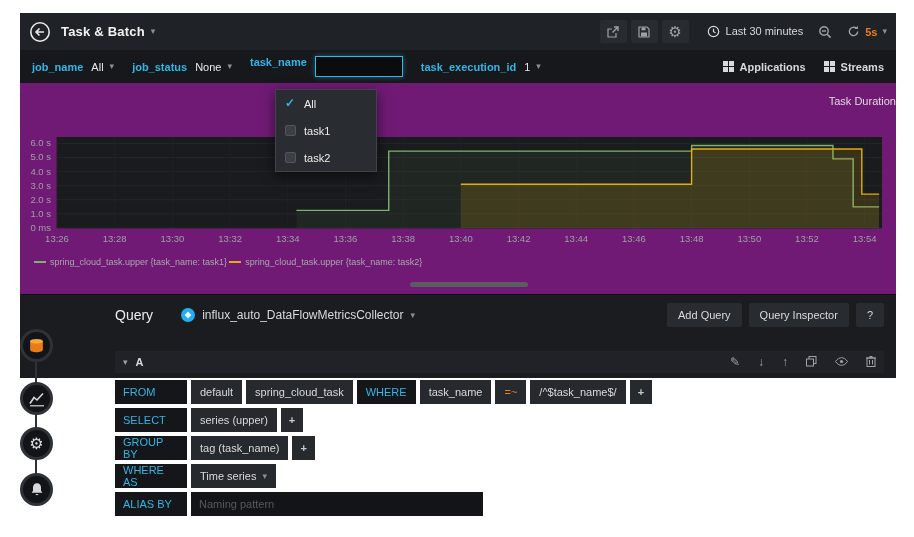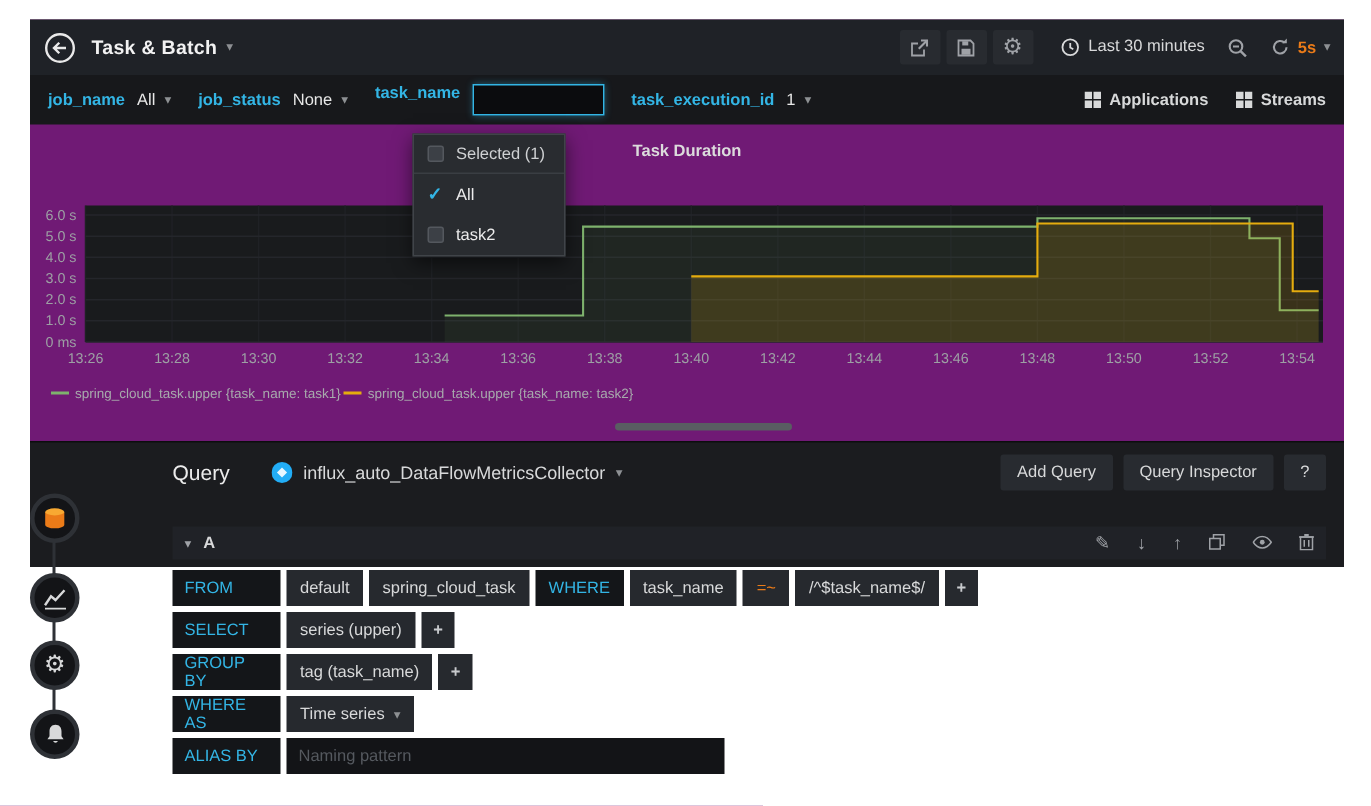--- a/index.html
+++ b/index.html
@@ -23,21 +23,21 @@
   
   .submenu{position:absolute;top:37px;left:0;right:0;height:33px;background:#17181b;display:flex;align-items:center;padding:0 12px;z-index:5}
   .var{display:flex;margin-right:18px}
   .var-label{color:#33b5e5;font-weight:700;font-size:11px;margin-right:8px}
   .var-value{display:flex;align-items:center;gap:6px;color:#e8e8e8;cursor:pointer}
   .var-input{width:88px;height:21px;background:#0b0c0e;border:1px solid #33b5e5;box-shadow:0 0 5px rgba(51,181,229,.45);color:#fff;font-size:11px;padding:0 5px;outline:none;font-family:inherit}
   .submenu-links{margin-left:auto;display:flex;gap:18px}
   .sublink{display:flex;align-items:center;gap:6px;font-weight:700;color:#d8d9da;cursor:pointer;font-size:11px}
 
   
-  .panel-title{position:absolute;top:82px;left:0;width:100%;text-align:center;font-size:11px;font-weight:700;color:#dcdcdc;cursor:pointer}
+  .panel-title{position:absolute;top:82px;left:0;width:100%;text-align:right;font-size:11px;font-weight:400;color:#dcdcdc;cursor:pointer}
   .chart-svg{position:absolute;top:96px;left:0}
   .chart-svg text{font-family:"Liberation Sans",sans-serif}
   .legend{position:absolute;top:244px;left:14px;display:flex;gap:2px;font-size:9px;color:#a7a9ac}
   .legend-item{display:flex;align-items:center;gap:4px;cursor:pointer}
   .legend-dash{width:12px;height:2px;display:inline-block}
   .scroll-pill{position:absolute;top:269px;left:390px;width:118px;height:5px;border-radius:3px;background:#595d62;cursor:pointer}
 
   
   .dropdown{position:absolute;left:255px;top:76px;width:102px;background:#292c30;border:1px solid #404449;box-shadow:0 4px 12px rgba(0,0,0,.55);z-index:10}
   .dd-row{height:27px;display:flex;align-items:center;gap:8px;padding:0 9px;font-size:11px;color:#ececec;cursor:pointer}
@@ -235,28 +235,28 @@
         <span>spring_cloud_task.upper {task_name: task1}</span>
       </span>
       <span class="legend-item">
         <span class="legend-dash" style="background: rgb(229, 172, 14);"></span>
         <span>spring_cloud_task.upper {task_name: task2}</span>
       </span>
     </div>
   <div class="scroll-pill"></div>
 
   <div class="dropdown">
-    <div class="dd-row dd-header">
-      <span class="checkbox"></span>
-      <span>Selected (1)</span>
-    </div>
     <div>
         <div class="dd-row">
           <span class="check">✓</span>
           <span>All</span>
+        </div>
+        <div class="dd-row">
+          <span class="checkbox"></span>
+          <span>task1</span>
         </div>
         <div class="dd-row">
           <span class="checkbox"></span>
           <span>task2</span>
         </div>
       </div>
   </div>
 
   <div class="editor">
     <div class="rail-line"></div>

